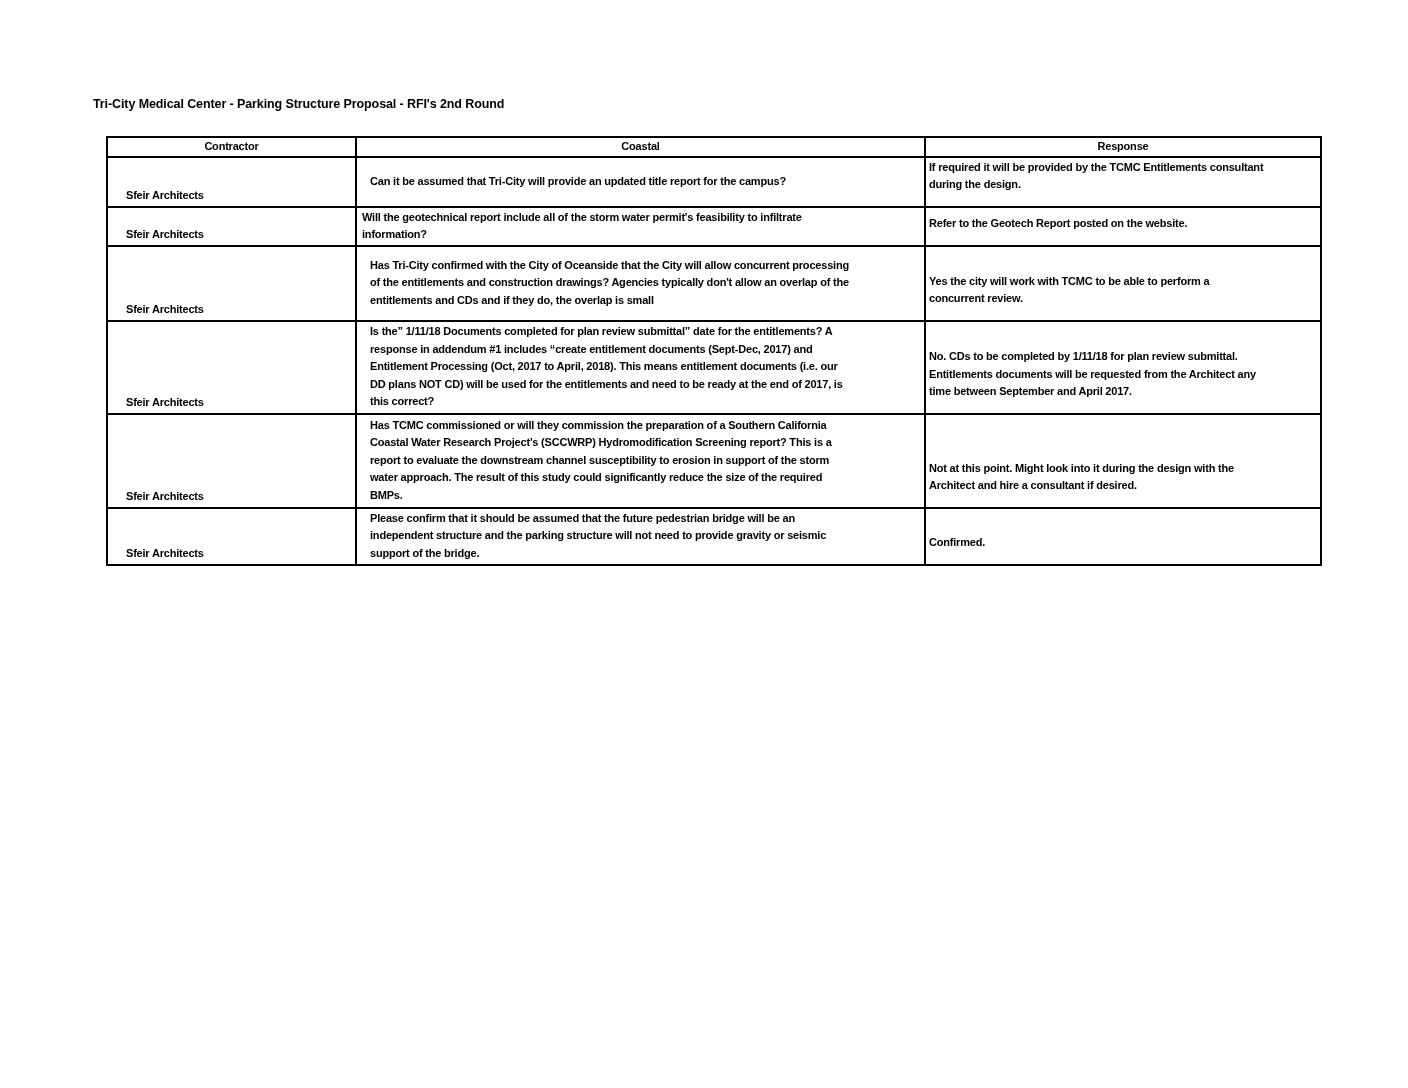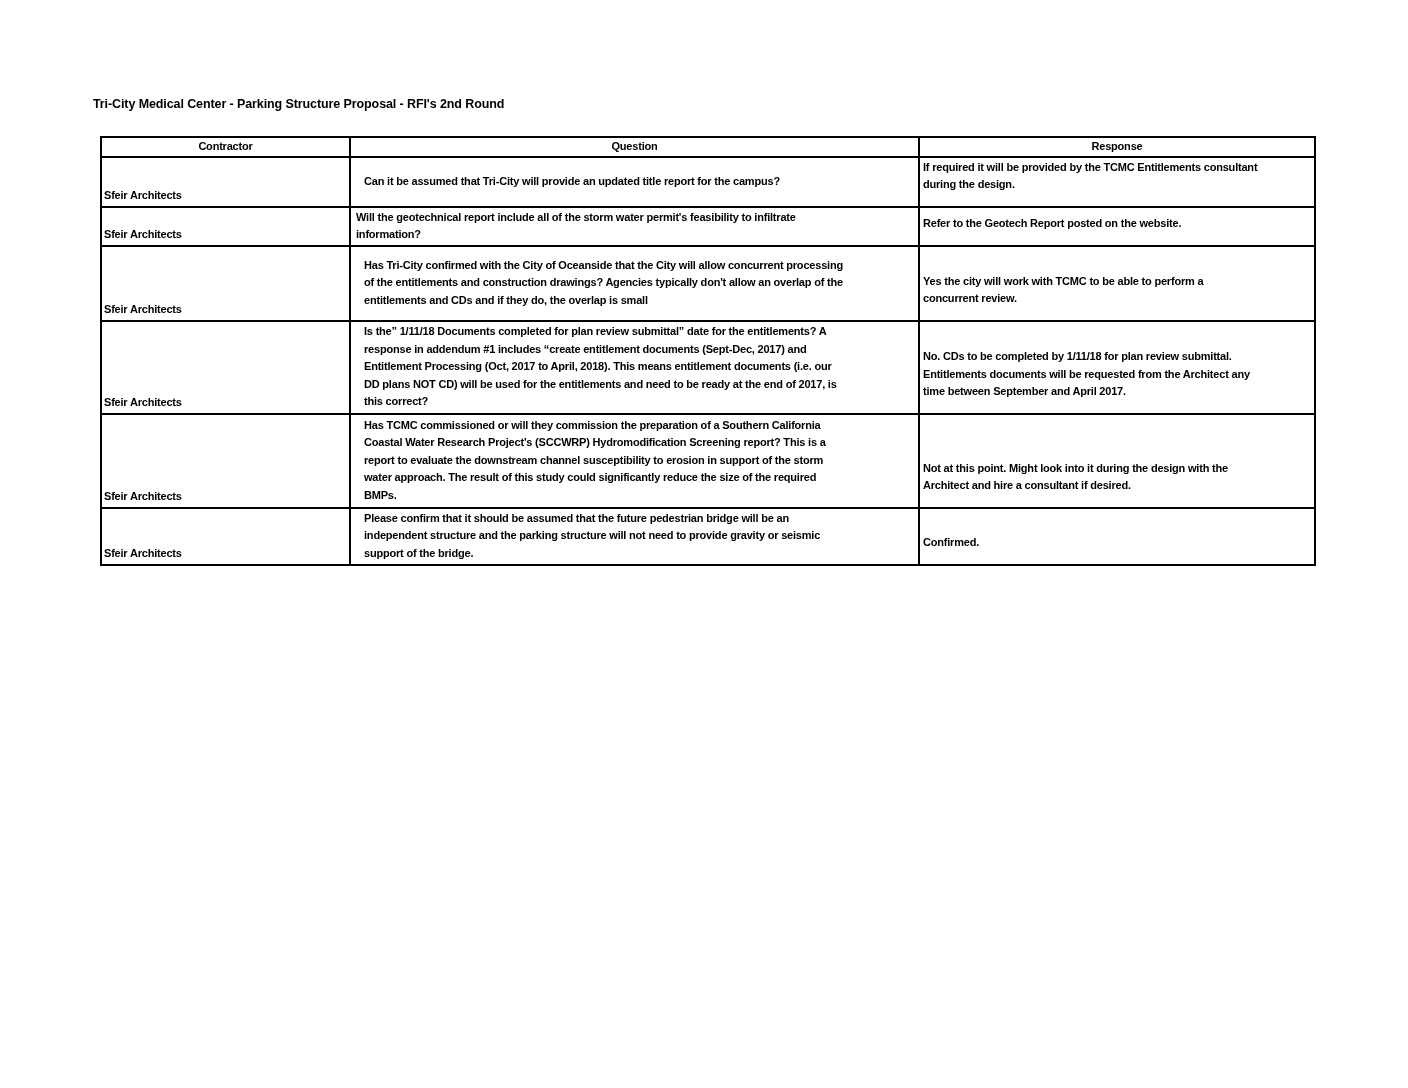--- a/index.html
+++ b/index.html
@@ -15,21 +15,21 @@
     position: absolute;
     left: 93px; top: 97px;
     font-size: 12.5px;
     font-weight: bold;
     letter-spacing: -0.1px;
     white-space: nowrap;
   }
 
   table.rfi {
     position: absolute;
-    left: 100px; top: 136px;
+    left: 106px; top: 136px;
     width: 1214px;
     border-collapse: collapse;
     table-layout: fixed;
     font-size: 11px;
     font-weight: bold;
     letter-spacing: -0.2px;
   }
   table.rfi col.c-contractor { width: 249px; }
   table.rfi col.c-question   { width: 569px; }
   table.rfi col.c-response   { width: 396px; }
@@ -42,21 +42,21 @@
   table.rfi th {
     height: 17px;
     text-align: center;
     vertical-align: middle;
     font-weight: bold;
     padding: 0;
   }
   td.contractor {
     vertical-align: bottom;
     text-align: left;
-    padding: 0 2px 1px 2px;
+    padding: 0 2px 1px 18px;
     white-space: nowrap;
   }
   td.question {
     vertical-align: middle;
     text-align: left;
     padding: 1px 20px 1px 13px;
     white-space: pre-line;
   }
   td.question.q-flush { padding-left: 5px; margin-top: 29px; }
   td.response {
@@ -81,21 +81,21 @@
 
   <table class="rfi">
     <colgroup>
       <col class="c-contractor">
       <col class="c-question">
       <col class="c-response">
     </colgroup>
     <thead>
       <tr>
         <th>Contractor</th>
-        <th>Question</th>
+        <th>Coastal</th>
         <th>Response</th>
       </tr>
     </thead>
     <tbody>
       <tr class="r1">
         <td class="contractor">Sfeir Architects</td>
         <td class="question">Can it be assumed that Tri-City will provide an updated title report for the campus?</td>
         <td class="response">If required it will be provided by the TCMC Entitlements consultant
 during the design.</td>
       </tr>

